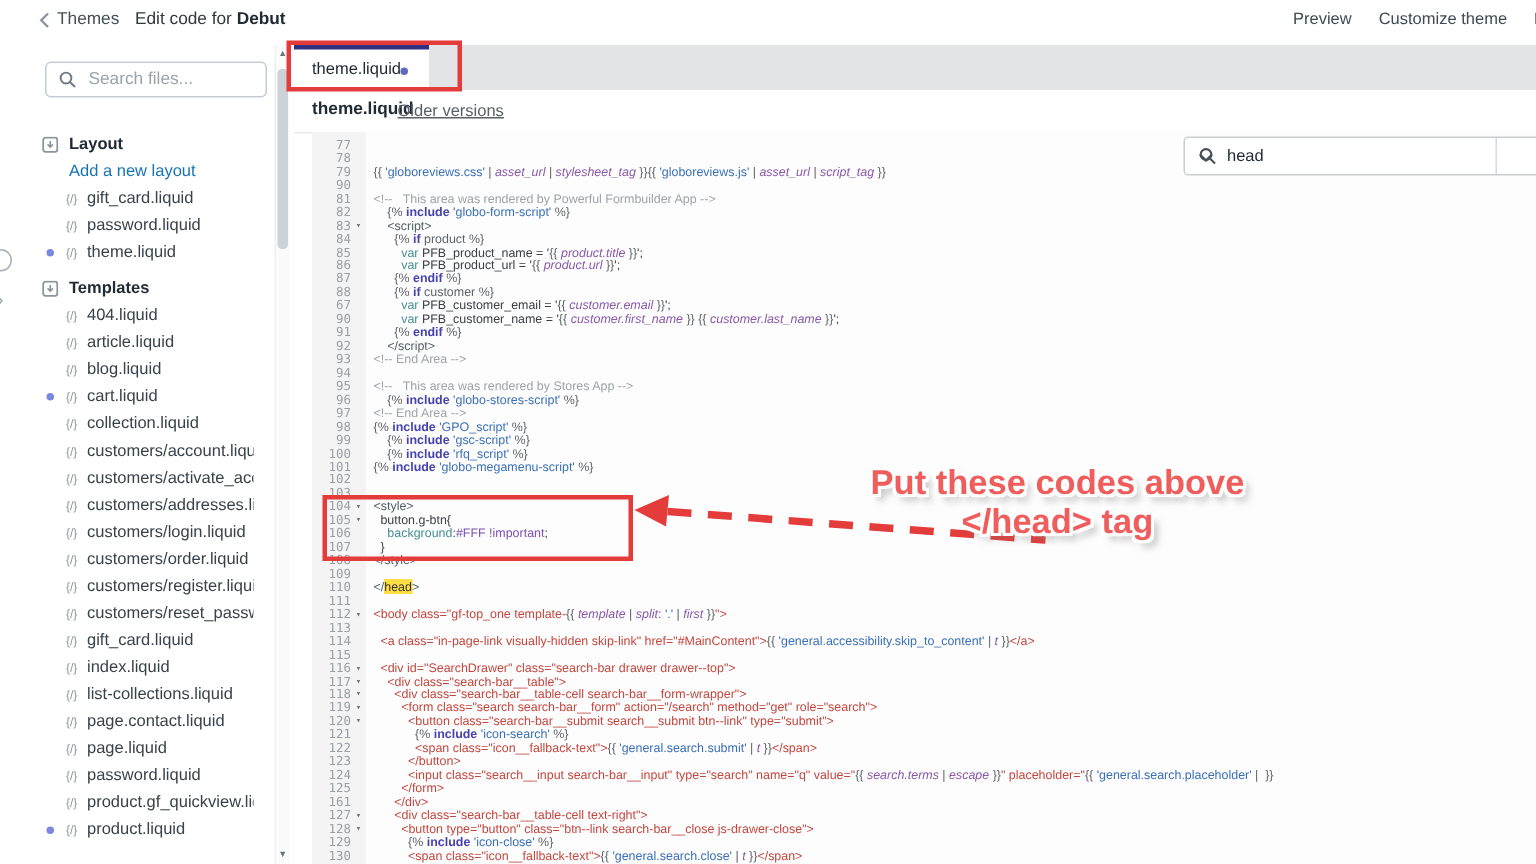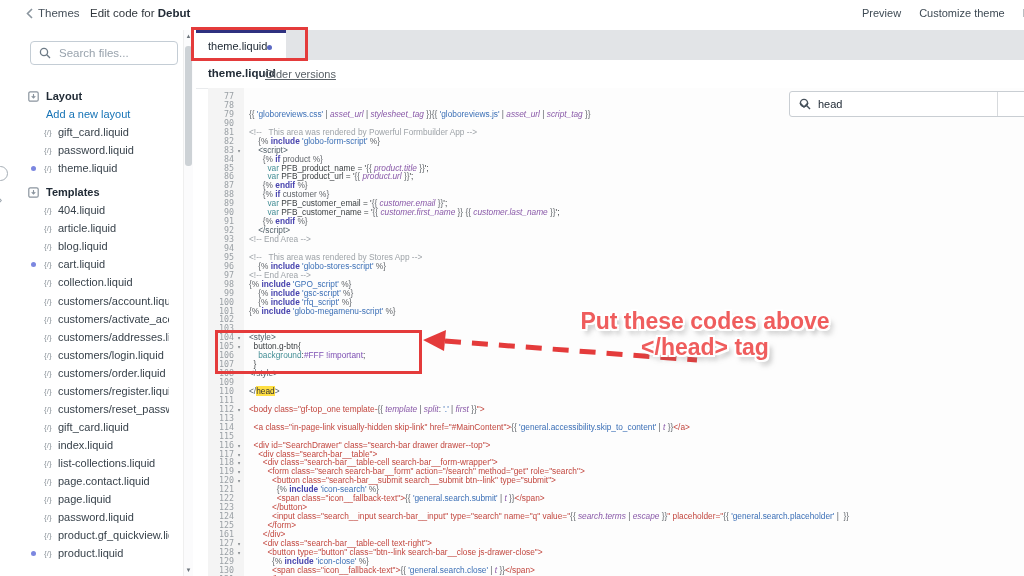--- a/index.html
+++ b/index.html
@@ -248,21 +248,21 @@
         <div class="row"><span class="ln">79</span><span class="fw"></span><pre><span class="lq">{{ <span class="s">'globoreviews.css'</span> | <span class="f">asset_url</span> | <span class="f">stylesheet_tag</span> }}</span><span class="lq">{{ <span class="s">'globoreviews.js'</span> | <span class="f">asset_url</span> | <span class="f">script_tag</span> }}</span></pre></div>
         <div class="row"><span class="ln">90</span><span class="fw"></span><pre></pre></div>
         <div class="row"><span class="ln">81</span><span class="fw"></span><pre><span class="c">&lt;!--   This area was rendered by Powerful Formbuilder App --&gt;</span></pre></div>
         <div class="row"><span class="ln">82</span><span class="fw"></span><pre><span class="d">    </span><span class="lq">{% <span class="k">include</span> <span class="s">'globo-form-script'</span> %}</span></pre></div>
         <div class="row"><span class="ln">83</span><span class="fw">▾</span><pre><span class="t2">    &lt;script&gt;</span></pre></div>
         <div class="row"><span class="ln">84</span><span class="fw"></span><pre><span class="d">      </span><span class="lq">{% <span class="k">if</span> product %}</span></pre></div>
         <div class="row"><span class="ln">85</span><span class="fw"></span><pre><span class="d">        <span class="kv">var</span> PFB_product_name = '</span><span class="lq">{{ <span class="f">product.title</span> }}</span><span class="d">';</span></pre></div>
         <div class="row"><span class="ln">86</span><span class="fw"></span><pre><span class="d">        <span class="kv">var</span> PFB_product_url = '</span><span class="lq">{{ <span class="f">product.url</span> }}</span><span class="d">';</span></pre></div>
         <div class="row"><span class="ln">87</span><span class="fw"></span><pre><span class="d">      </span><span class="lq">{% <span class="k">endif</span> %}</span></pre></div>
         <div class="row"><span class="ln">88</span><span class="fw"></span><pre><span class="d">      </span><span class="lq">{% <span class="k">if</span> customer %}</span></pre></div>
-        <div class="row"><span class="ln">89</span><span class="fw"></span><pre><span class="d">        <span class="kv">var</span> PFB_customer_email = '</span><span class="lq">{{ <span class="f">customer.email</span> }}</span><span class="d">';</span></pre></div>
+        <div class="row"><span class="ln">67</span><span class="fw"></span><pre><span class="d">        <span class="kv">var</span> PFB_customer_email = '</span><span class="lq">{{ <span class="f">customer.email</span> }}</span><span class="d">';</span></pre></div>
         <div class="row"><span class="ln">90</span><span class="fw"></span><pre><span class="d">        <span class="kv">var</span> PFB_customer_name = '</span><span class="lq">{{ <span class="f">customer.first_name</span> }}</span><span class="d"> </span><span class="lq">{{ <span class="f">customer.last_name</span> }}</span><span class="d">';</span></pre></div>
         <div class="row"><span class="ln">91</span><span class="fw"></span><pre><span class="d">      </span><span class="lq">{% <span class="k">endif</span> %}</span></pre></div>
         <div class="row"><span class="ln">92</span><span class="fw"></span><pre><span class="t2">    &lt;/script&gt;</span></pre></div>
         <div class="row"><span class="ln">93</span><span class="fw"></span><pre><span class="c">&lt;!-- End Area --&gt;</span></pre></div>
         <div class="row"><span class="ln">94</span><span class="fw"></span><pre></pre></div>
         <div class="row"><span class="ln">95</span><span class="fw"></span><pre><span class="c">&lt;!--   This area was rendered by Stores App --&gt;</span></pre></div>
         <div class="row"><span class="ln">96</span><span class="fw"></span><pre><span class="d">    </span><span class="lq">{% <span class="k">include</span> <span class="s">'globo-stores-script'</span> %}</span></pre></div>
         <div class="row"><span class="ln">97</span><span class="fw"></span><pre><span class="c">&lt;!-- End Area --&gt;</span></pre></div>
         <div class="row"><span class="ln">98</span><span class="fw"></span><pre><span class="lq">{% <span class="k">include</span> <span class="s">'GPO_script'</span> %}</span></pre></div>
         <div class="row"><span class="ln">99</span><span class="fw"></span><pre><span class="d">    </span><span class="lq">{% <span class="k">include</span> <span class="s">'gsc-script'</span> %}</span></pre></div>

